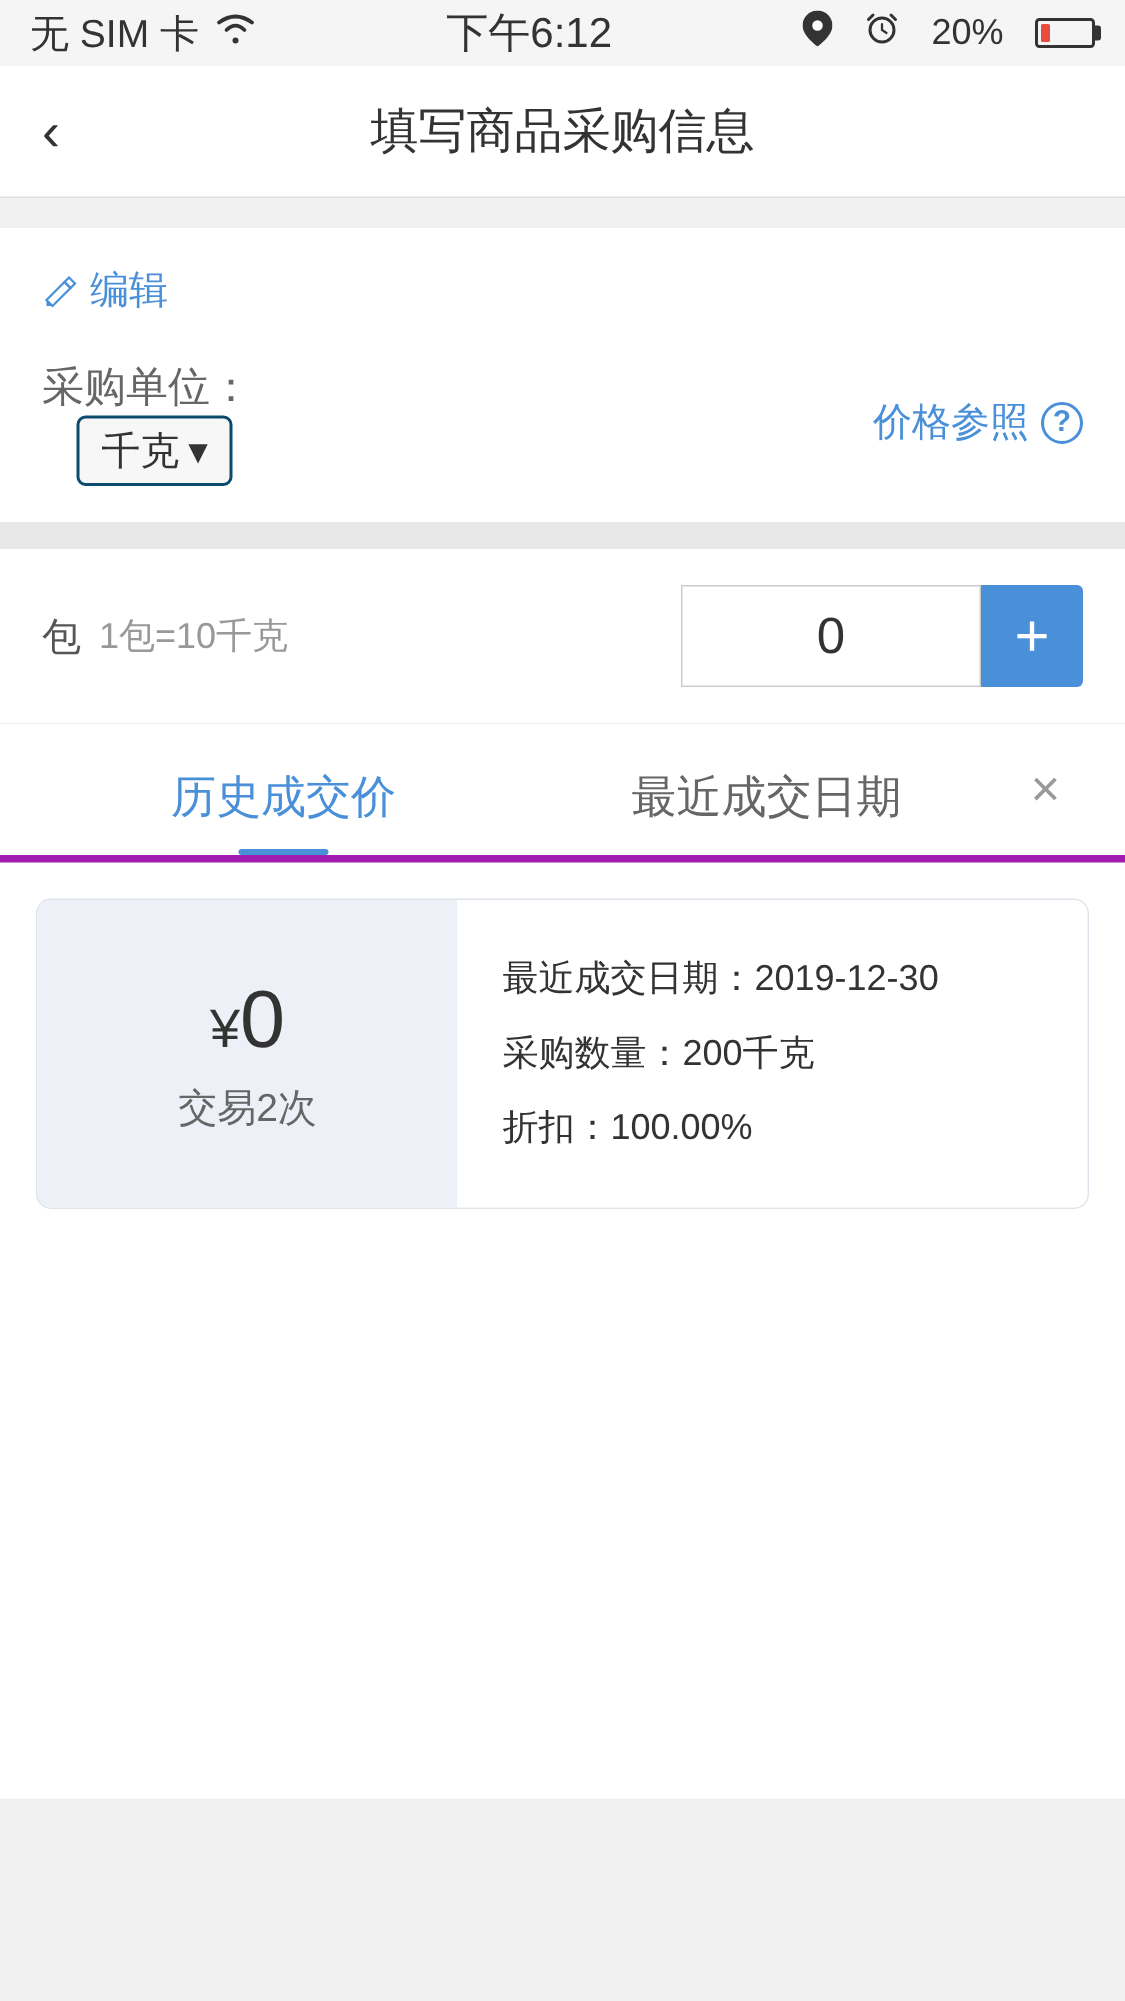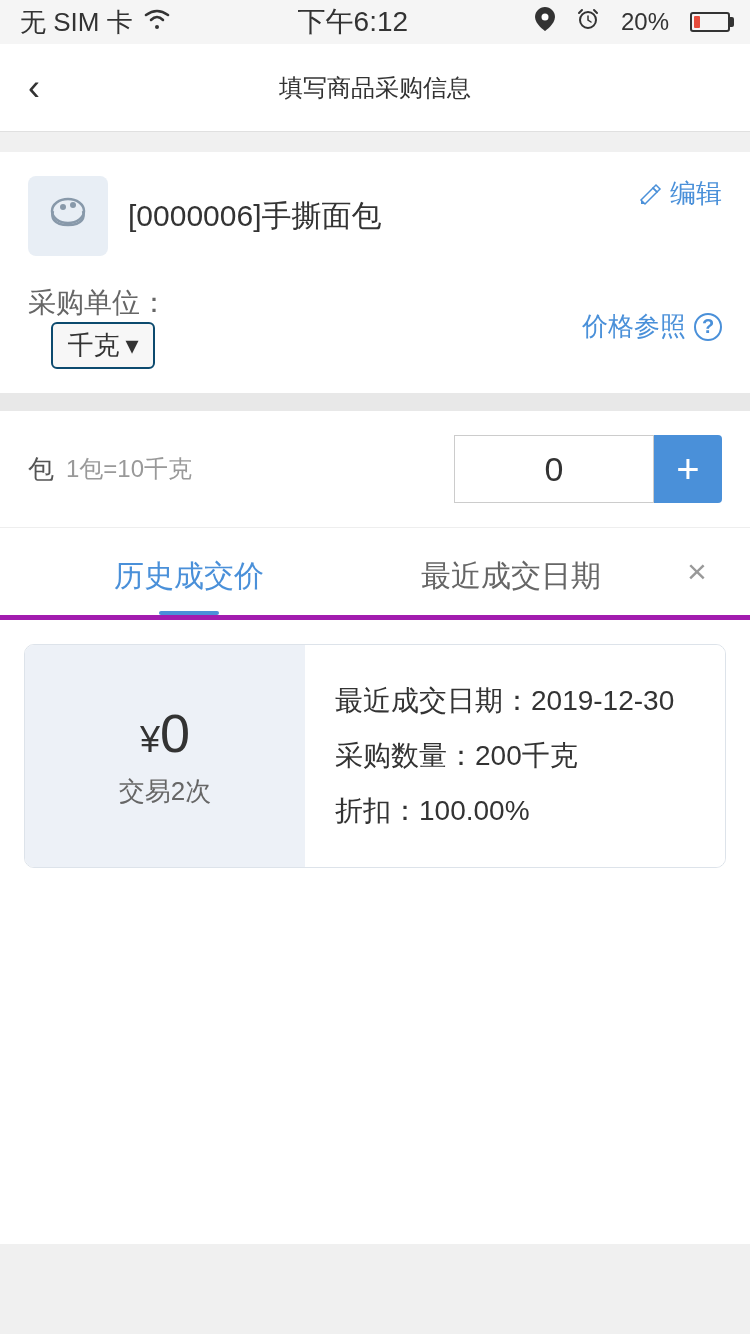--- a/index.html
+++ b/index.html
@@ -84,21 +84,21 @@
       border-bottom: 1px solid #e0e0e0;
     }
     .nav-back {
       position: absolute;
       left: 28px;
       font-size: 36px;
       color: #333;
       cursor: pointer;
     }
     .nav-title {
-      font-size: 24px;
+      font-size: 32px;
       font-weight: 500;
       color: #333;
     }
 
     
     .product-card {
       background: #fff;
       margin-top: 20px;
       padding: 24px 28px;
     }
@@ -327,21 +327,21 @@
     .history-right {
       flex: 1;
       padding: 36px 30px;
       display: flex;
       flex-direction: column;
       justify-content: center;
       gap: 16px;
       background: #fff;
     }
     .history-detail-row {
-      font-size: 28px;
+      font-size: 24px;
       color: #333;
       line-height: 1.4;
     }
 
     
     .main-content {
       background: #fff;
       min-height: 600px;
     }
   </style>
@@ -384,31 +384,20 @@
   </div>
 </div>
 
 <div class="nav-bar">
   <div class="nav-back">‹</div>
   <div class="nav-title">填写商品采购信息</div>
 </div>
 
 <div class="product-card">
   <div class="product-header">
-    <div class="product-left">
-      <div class="product-thumbnail">
-        <svg width="50" height="50" viewBox="0 0 50 50">
-          <ellipse cx="25" cy="20" rx="16" ry="12" stroke="#8899aa" stroke-width="2.5" fill="none"></ellipse>
-          <path d="M10 20 C8 26 10 34 25 34 C40 34 42 26 40 20" stroke="#8899aa" stroke-width="2.5" fill="none"></path>
-          <circle cx="20" cy="16" r="3" fill="#8899aa"></circle>
-          <circle cx="30" cy="14" r="3" fill="#8899aa"></circle>
-        </svg>
-      </div>
-      <div class="product-name">[0000006]手撕面包</div>
-    </div>
     <div class="edit-btn">
       <svg width="26" height="26" viewBox="0 0 26 26">
         <path d="M3 19 L15 7 L19 11 L7 23 Z" stroke="#4a90d9" stroke-width="1.5" fill="none"></path>
         <path d="M15 7 L18 4 L22 8 L19 11 Z" stroke="#4a90d9" stroke-width="1.5" fill="none"></path>
         <path d="M3 23 L7 23 L3 19 Z" fill="#4a90d9"></path>
       </svg>
       <span>编辑</span>
     </div>
   </div>
 

